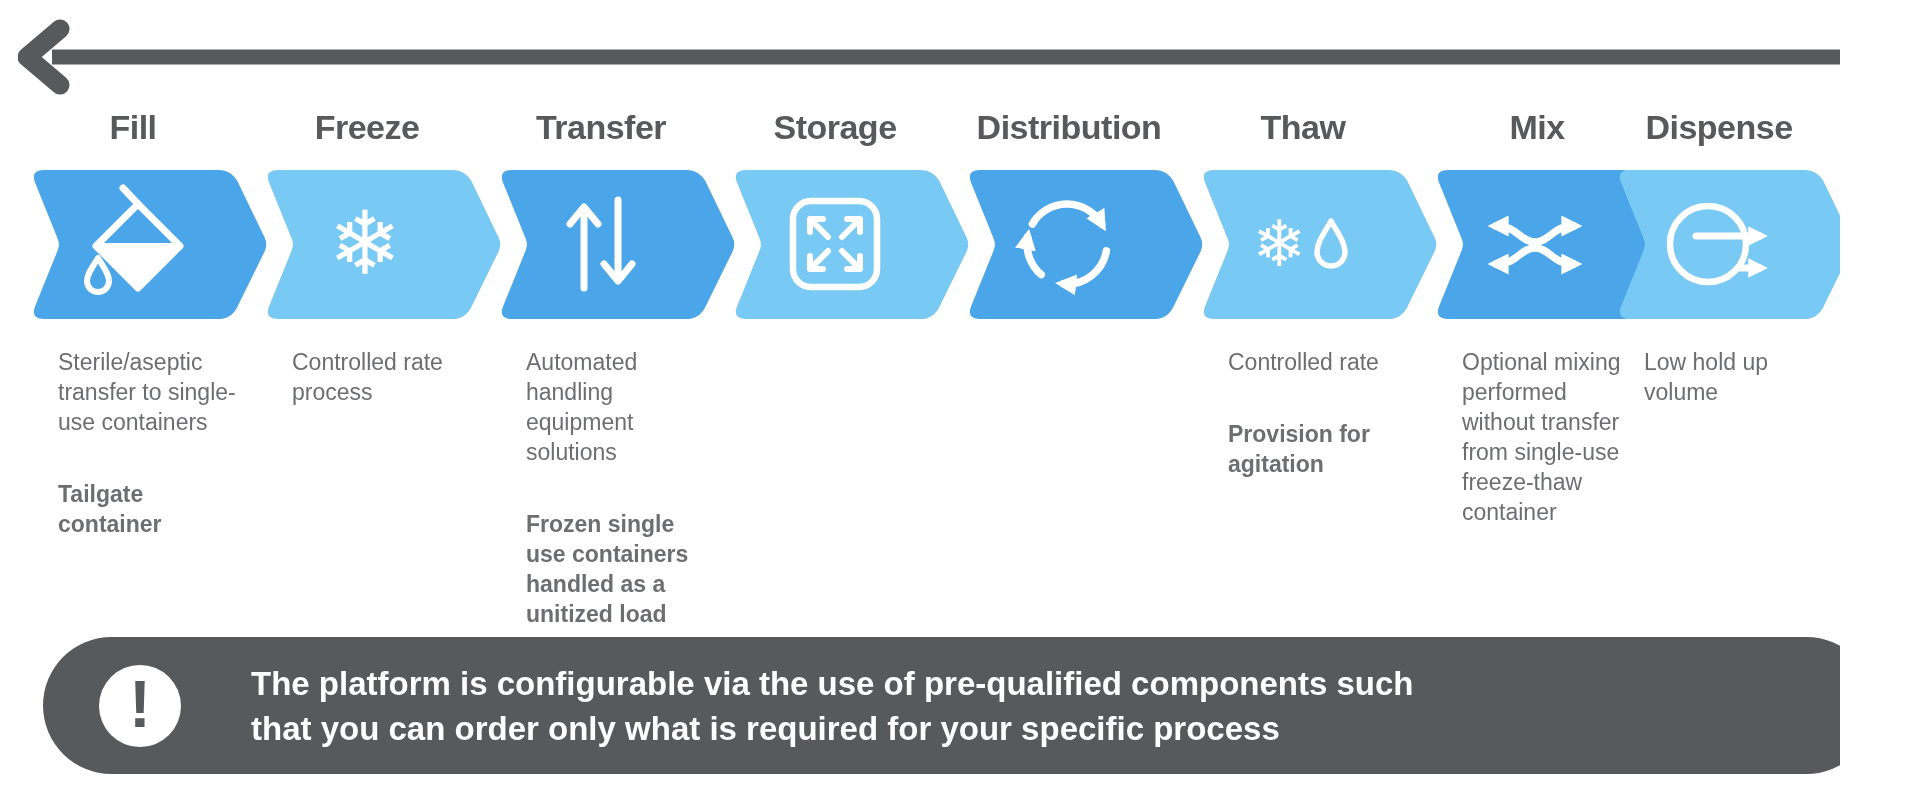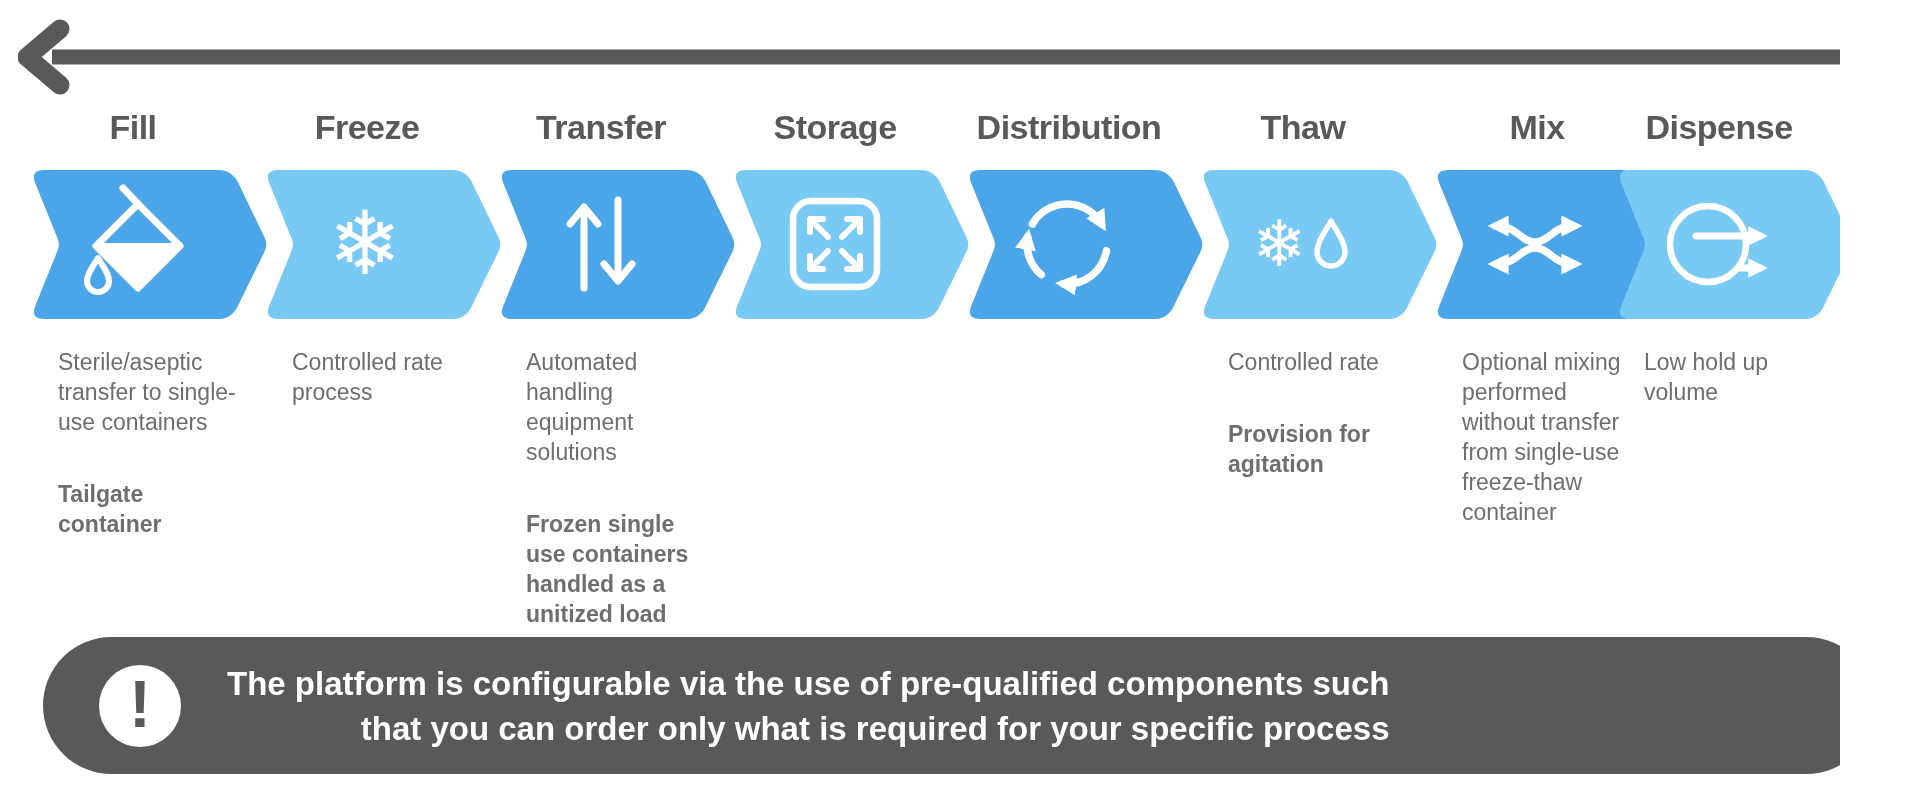--- a/index.html
+++ b/index.html
@@ -45,21 +45,21 @@
     display:flex; align-items:center; padding-left:56px;
   }
   .excl-circle {
     width:82px; height:82px; border-radius:50%; background:#ffffff;
     display:flex; align-items:center; justify-content:center; flex:0 0 82px;
   }
   .excl-mark {
     font-size:66px; font-weight:bold; color:#58595b; line-height:1;
     transform:translateY(-2px);
   }
-  .banner-text { margin-left:46px; color:#ffffff; font-weight:bold; font-size:33px; line-height:45px;text-align:right; }
+  .banner-text { margin-left:70px; color:#ffffff; font-weight:bold; font-size:33px; line-height:45px; }
 
   .defs-holder { position:absolute; width:0; height:0; overflow:hidden; }
 </style>
 </head>
 <body>
 
 <div class="canvas">
 
   <svg class="defs-holder" aria-hidden="true">
     <defs>

